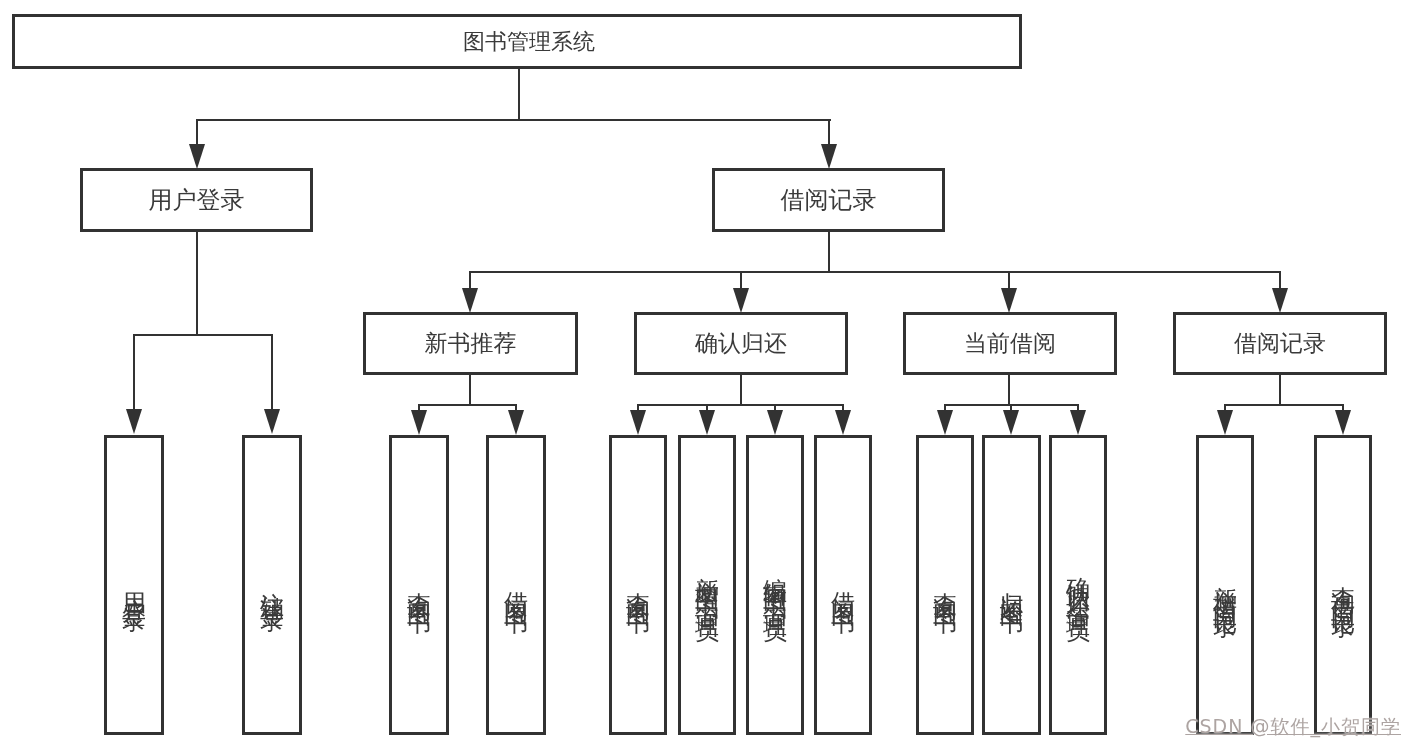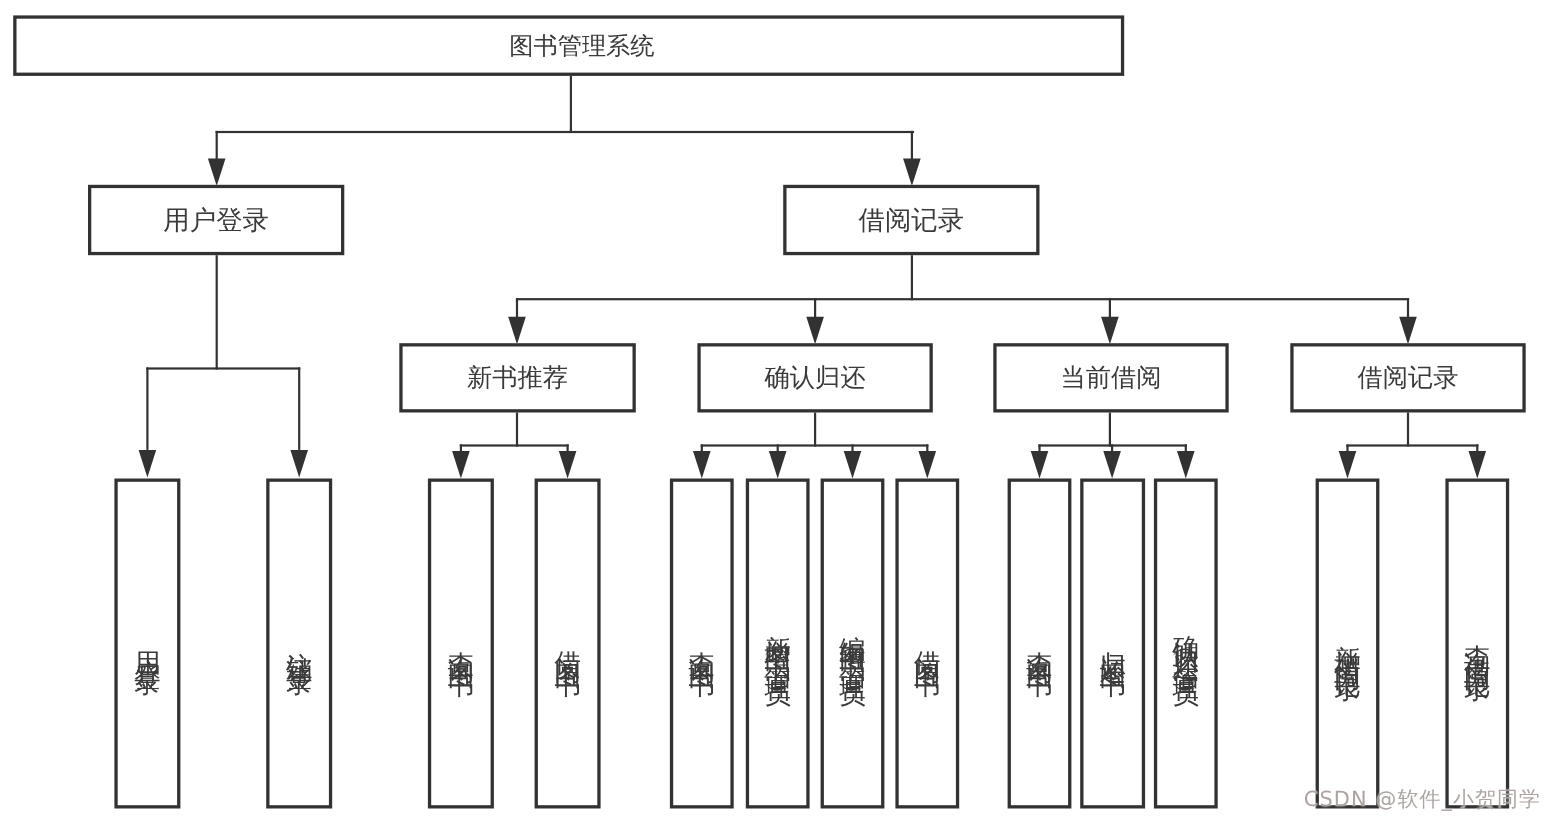--- a/index.html
+++ b/index.html
@@ -10,21 +10,21 @@
        font-size:23px;color:#3a3a3a;white-space:nowrap;}
   .leaf{position:absolute;box-sizing:border-box;border:3px solid #323232;background:#fff;
         top:435px;height:300px;display:flex;align-items:center;justify-content:center;}
   .vt{writing-mode:vertical-rl;text-orientation:mixed;font-size:24px;letter-spacing:6px;
       color:#3a3a3a;line-height:1;}
   .vl{position:absolute;width:2px;background:#323232;}
   .hl{position:absolute;height:2px;background:#323232;}
   .ar{position:absolute;width:0;height:0;border-left:8px solid transparent;
       border-right:8px solid transparent;border-top:25px solid #323232;}
   .wm{position:absolute;top:714px;right:4px;font-size:19px;color:#ada4a2;
-      text-shadow:0 0 2px #ffffff;letter-spacing:1px;}
+      text-shadow:0 0 2px #ffffff;letter-spacing:1px;text-decoration:underline;}
 </style>
 </head>
 <body>
 
 <div id="stage">
 
   <div class="box" style="left:12px;top:14px;width:1010px;height:55px;font-size:22px;padding-left:24px;">
     <span>图书管理系统</span>
   </div>
 

